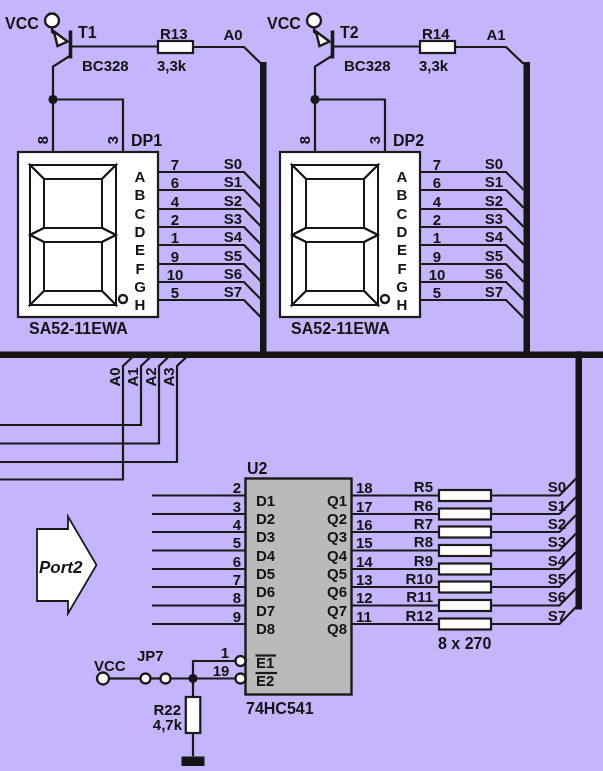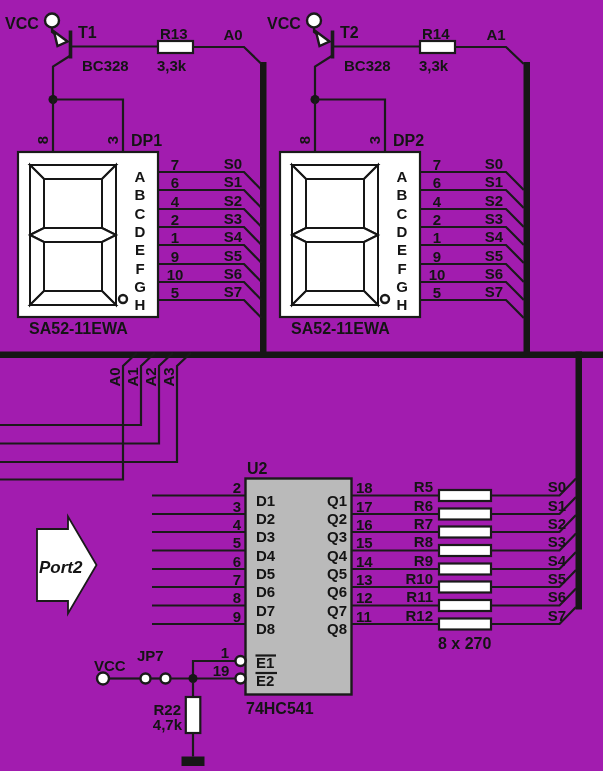--- a/index.html
+++ b/index.html
@@ -1,16 +1,16 @@
 <!DOCTYPE html>
 <html><head>
 <meta charset="utf-8">
 <style>
   html,body{margin:0;padding:0;background:#fff;}
-  .stage{width:603px;height:771px;position:relative;background:#a21caf;}
+  .stage{width:603px;height:771px;position:relative;background:#c4b5fd;}
   text{font-family:"Liberation Sans","DejaVu Sans",sans-serif;font-weight:bold;font-size:15px;fill:#141414;}
   .t16{font-size:16px;}
   .it{font-style:italic;font-size:17px;}
   .mid{text-anchor:middle;}
   .end{text-anchor:end;}
   .w{stroke:#1a1a1a;stroke-width:2.2;fill:none;}
   .wbar{stroke:#1a1a1a;stroke-width:3.6;fill:none;}
   .box{fill:#fff;stroke:#1a1a1a;stroke-width:2.2;}
   .pad{fill:#fff;stroke:#1a1a1a;stroke-width:2.4;}
   .seg{fill:#fff;stroke:#161616;stroke-width:2;}

